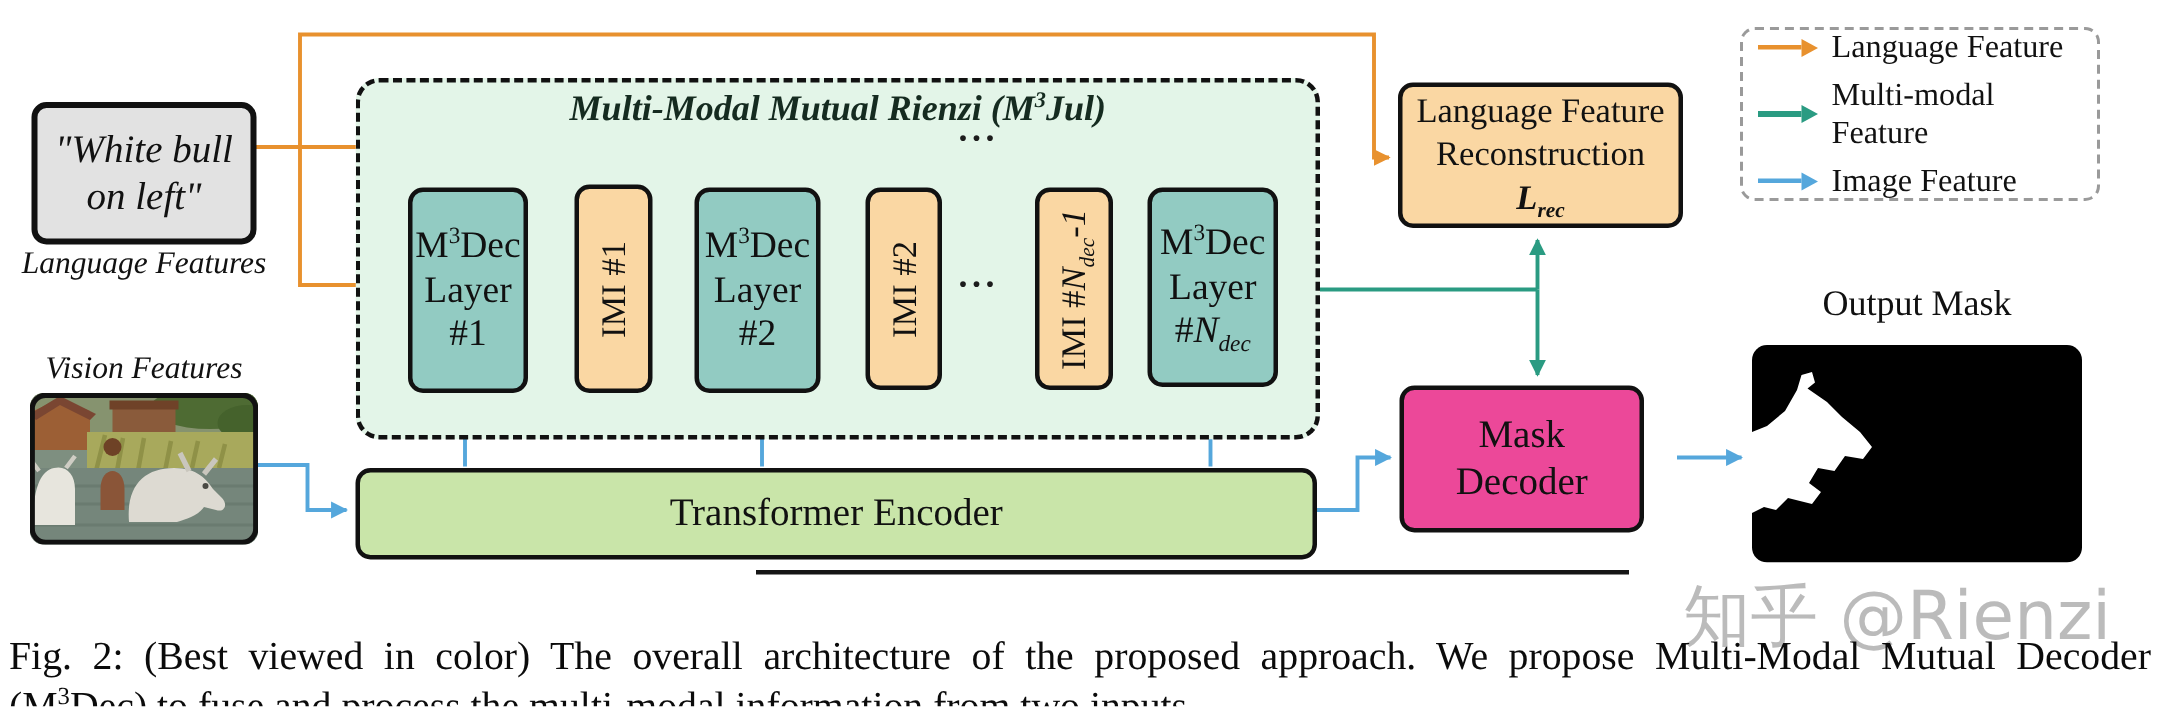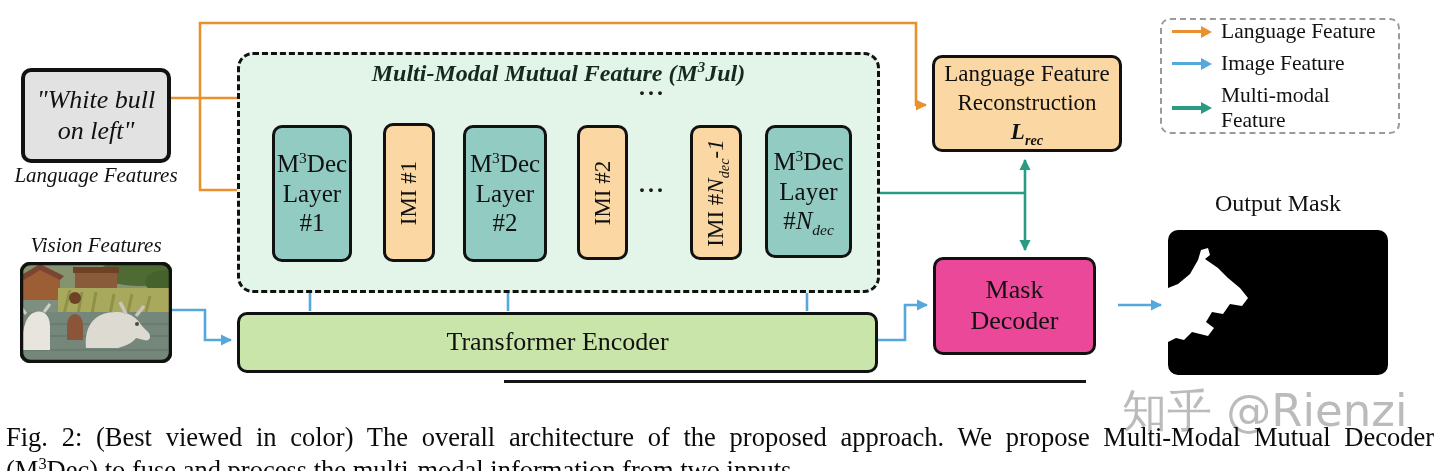--- a/index.html
+++ b/index.html
@@ -136,21 +136,21 @@
       <circle cx="55" cy="36" r="6" fill="#6e4226"></circle>
       <path d="M47,64 C47,48 63,48 63,64 L63,78 H47 Z" fill="#8A5538"></path>
       <path d="M66,86 C64,62 76,50 96,50 C112,50 118,58 122,64 L128,70 C132,74 130,80 124,78 L116,76 C112,82 104,84 98,86 Z" fill="#DDDAD2"></path>
       <path d="M106,52 L100,40 M116,54 L124,44" stroke="#c9c6bd" stroke-width="3.5"></path>
       <circle cx="117" cy="62" r="2" fill="#4a4a44"></circle>
     </g>
     <rect x="1.5" y="1.5" width="149" height="98" rx="9" fill="none" stroke="#111" stroke-width="3.5"></rect>
   </svg>
 
   <div class="decoder">
-    <div class="dec-title"><span>Multi-Modal Mutual Feature (M</span><sup class="s3">3</sup><span>Jul)</span></div>
+    <div class="dec-title"><span>Multi-Modal Mutual Rienzi (M</span><sup class="s3">3</sup><span>Jul)</span></div>
   </div>
 
   <div class="node layer" style="left:272px;top:125px;width:80px;height:137px;">
     <div><span>M</span><sup class="s3">3</sup><span>Dec</span></div>
     <div>Layer</div>
     <div>#1</div>
   </div>
 
   <div class="node imi" style="left:383px;top:123px;width:52px;height:139px;">
     <span class="rot">IMI #1</span>
@@ -197,32 +197,32 @@
   <div class="legend">
     <div class="lg-row">
       <span class="lg-arrow">
           <i class="lg-line" style="background: rgb(232, 145, 46);"></i>
           <i class="lg-head" style="border-left-color: rgb(232, 145, 46);"></i>
         </span>
       <span>Language Feature</span>
     </div>
     <div class="lg-row">
       <span class="lg-arrow">
+          <i class="lg-line" style="background: rgb(42, 155, 130);"></i>
+          <i class="lg-head" style="border-left-color: rgb(42, 155, 130);"></i>
+        </span>
+      <span>Multi-modal Feature</span>
+    </div>
+    <div class="lg-row">
+      <span class="lg-arrow">
           <i class="lg-line" style="background: rgb(85, 167, 220);"></i>
           <i class="lg-head" style="border-left-color: rgb(85, 167, 220);"></i>
         </span>
       <span>Image Feature</span>
     </div>
-    <div class="lg-row">
-      <span class="lg-arrow">
-          <i class="lg-line" style="background: rgb(42, 155, 130);"></i>
-          <i class="lg-head" style="border-left-color: rgb(42, 155, 130);"></i>
-        </span>
-      <span>Multi-modal Feature</span>
-    </div>
   </div>
 
   <div class="outmask-label">Output Mask</div>
   <svg class="outmask" viewBox="0 0 220 145">
     <rect x="0" y="0" width="220" height="145" rx="10" fill="#000"></rect>
     <path d="M0,58 L10,54 L22,44 L30,30 L33,20 L40,18 L42,25 L37,29 L50,38 L60,48 L72,58 L80,68 L74,76 L62,74 L55,84 L44,82 L38,92 L46,98 L40,106 L24,102 L16,110 L8,108 L0,112 Z" fill="#fff"></path>
   </svg>
 
   <div class="divider"></div>
 

